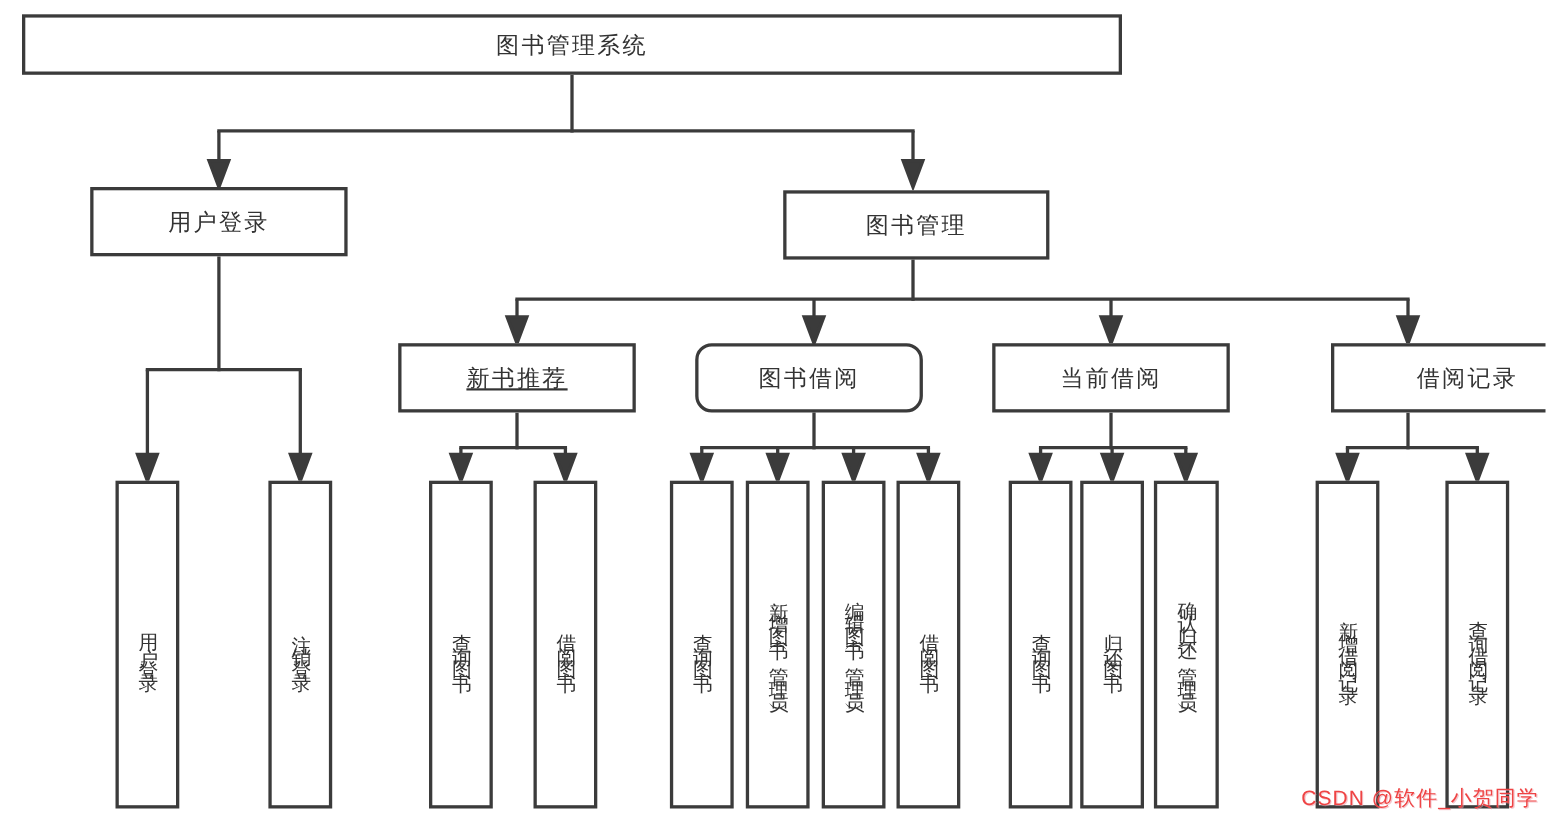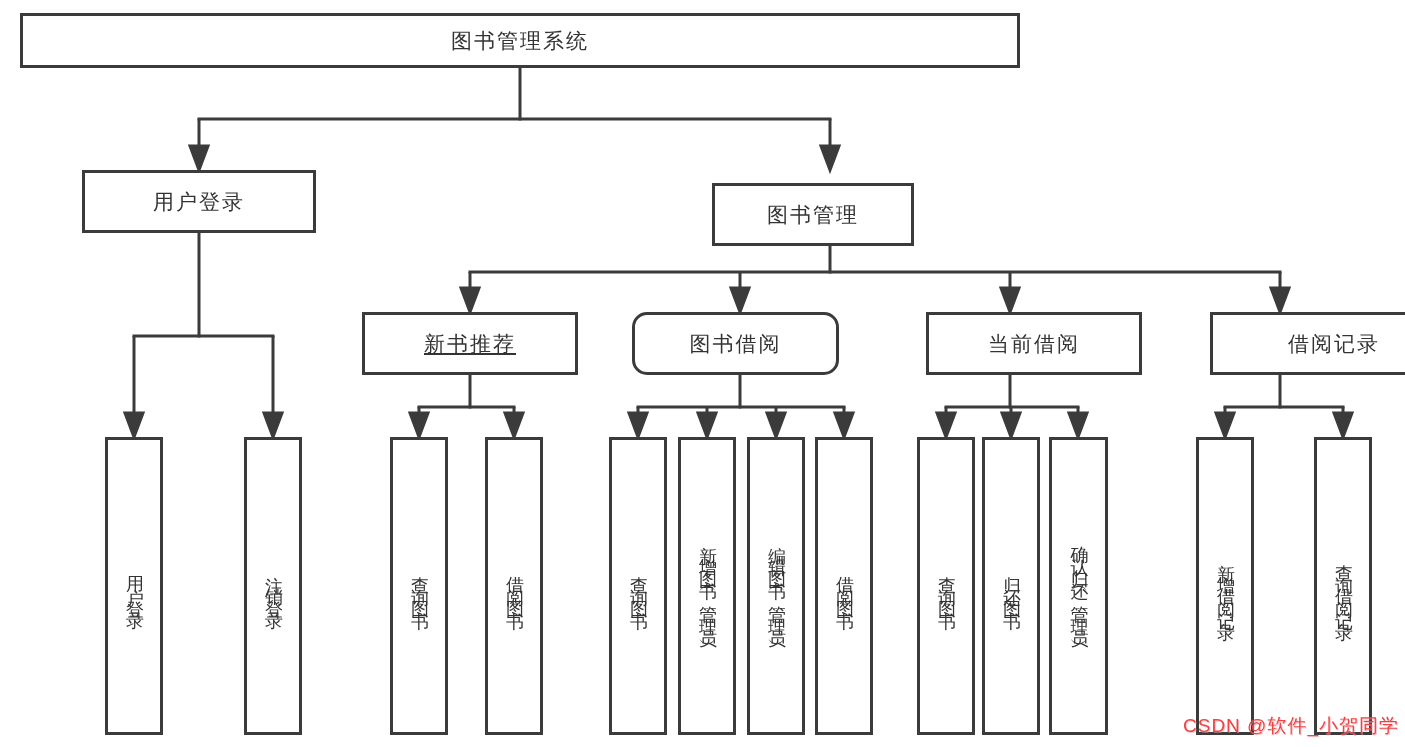--- a/index.html
+++ b/index.html
@@ -92,31 +92,31 @@
     </g>
   </svg>
 
   <div class="node hbox" style="left:20px;top:13px;width:1000px;height:55px;">
     <span>图书管理系统</span>
   </div>
 
   <div class="node hbox" style="left:82px;top:170px;width:234px;height:63px;">
     <span>用户登录</span>
   </div>
-  <div class="node hbox" style="left:712px;top:183px;width:202px;height:63px;justify-content:center;">
+  <div class="node hbox" style="left:712px;top:173px;width:242px;height:63px;justify-content:center;">
     <span>图书管理</span>
   </div>
 
   <div class="node hbox" style="left:362px;top:312px;width:216px;height:63px;text-decoration:underline;">
     <span>新书推荐</span>
   </div>
   <div class="node hbox" style="left:632px;top:312px;width:207px;height:63px;border-radius:15px;">
     <span>图书借阅</span>
   </div>
-  <div class="node hbox" style="left:902px;top:312px;width:216px;height:63px;margin-left:24px;">
+  <div class="node hbox" style="left:902px;top:312px;width:216px;height:63px;">
     <span>当前借阅</span>
   </div>
   <div class="node hbox" style="left:1172px;top:312px;width:248px;height:63px;margin-left:38px;">
     <span>借阅记录</span>
   </div>
 
   <div class="node vbox" style="left:105px;top:437px;width:58px;height:298px;">
     <span class="vtext">用户登录</span>
   </div>
   <div class="node vbox" style="left:244px;top:437px;width:58px;height:298px;">

